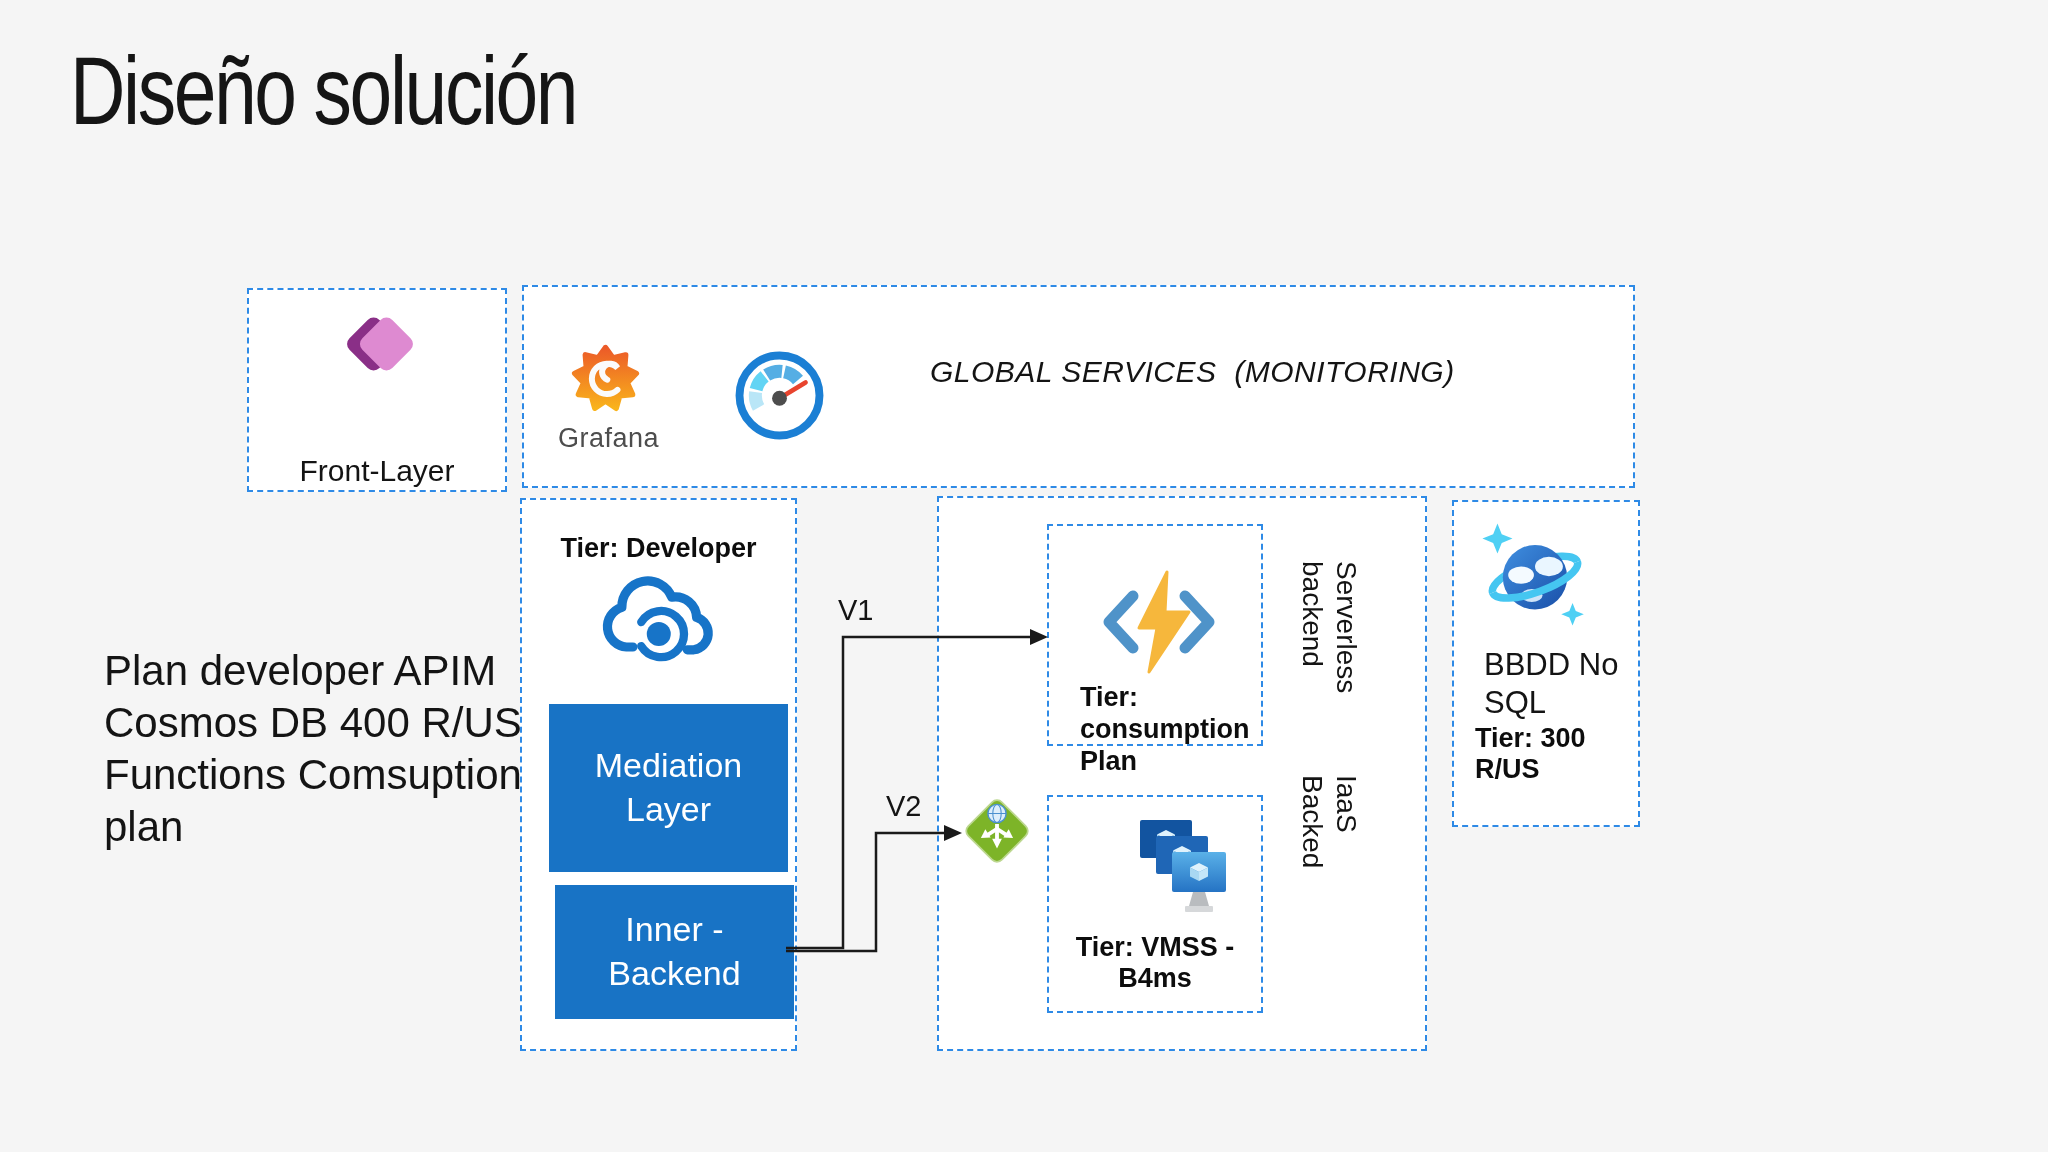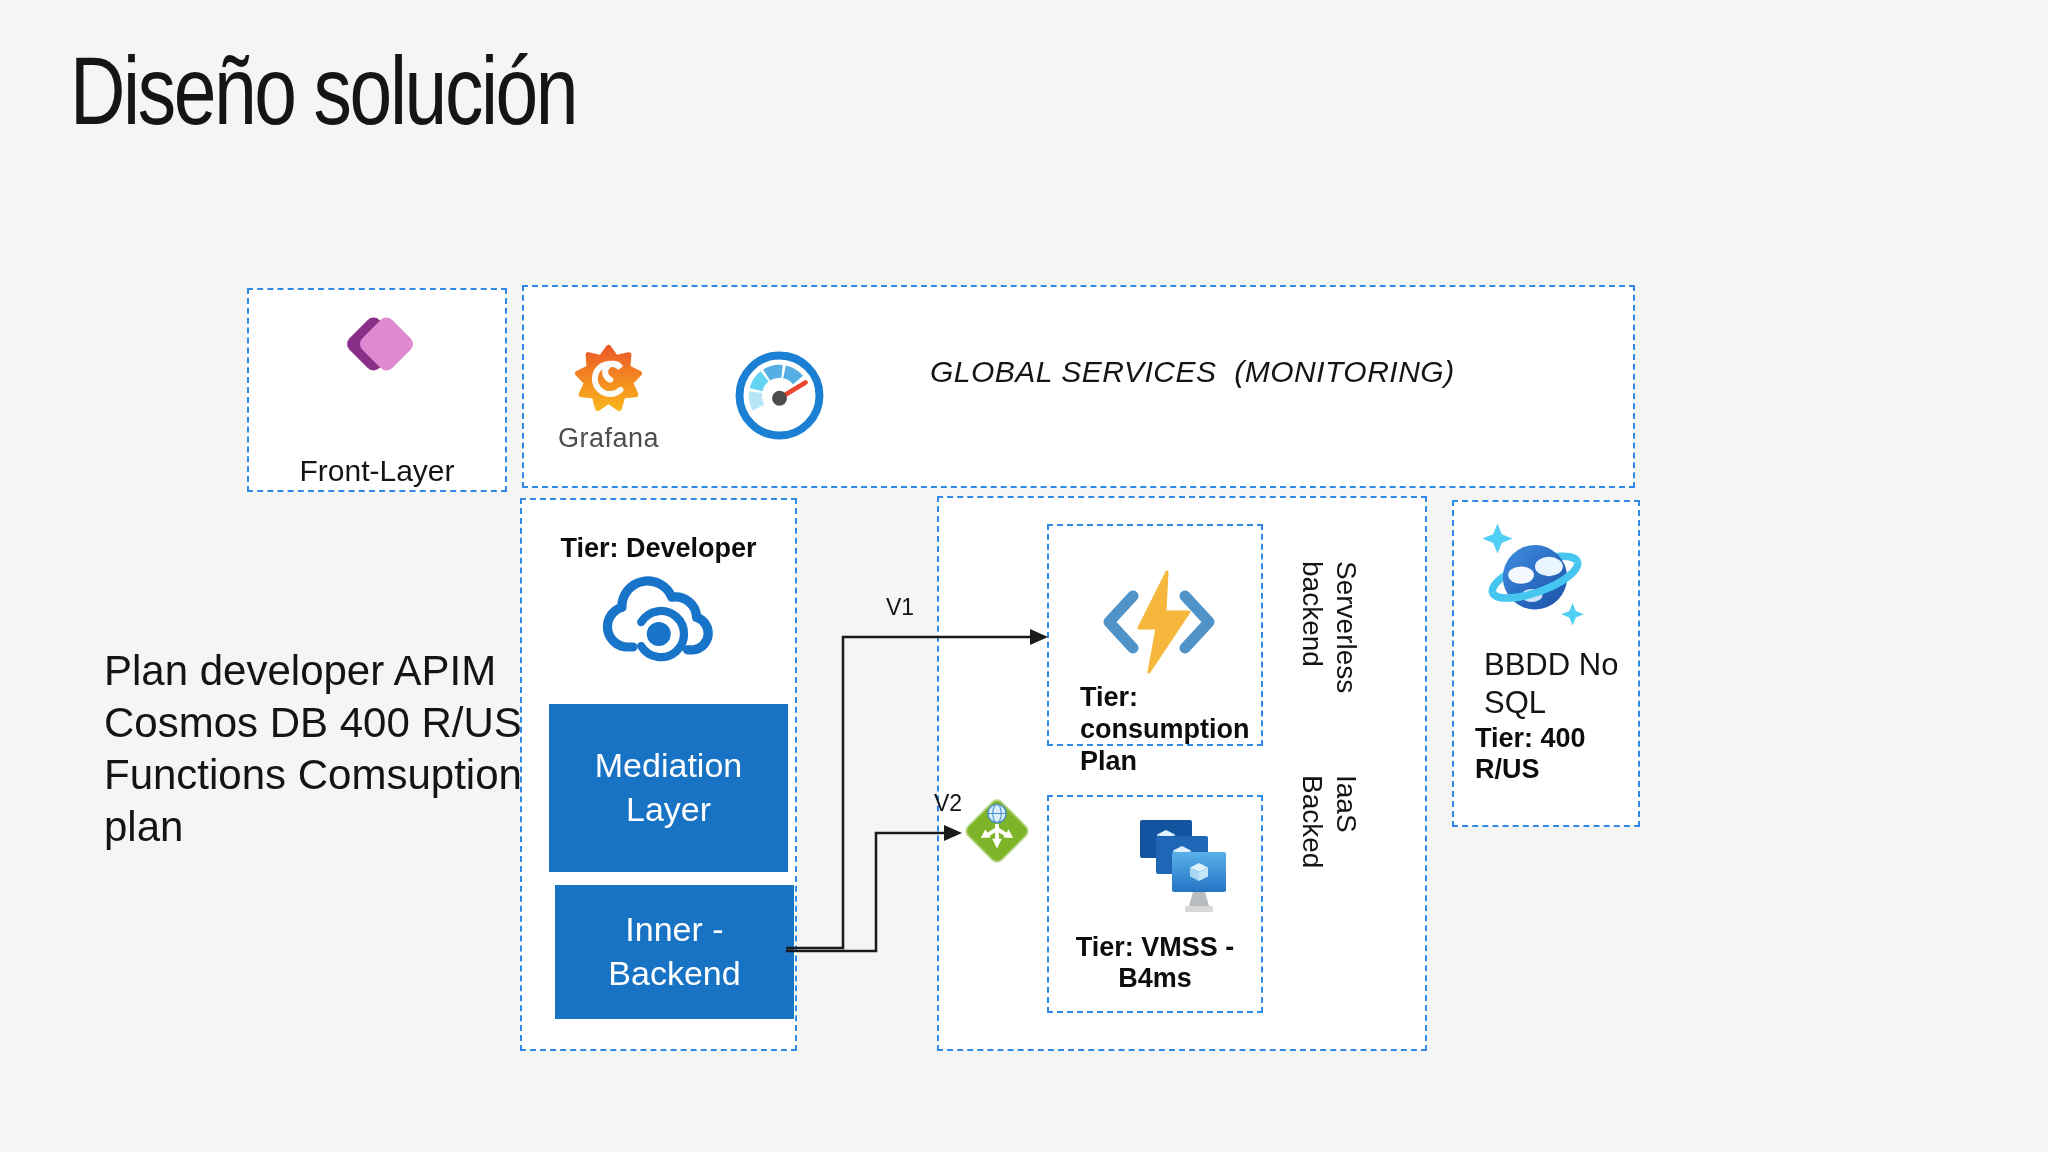--- a/index.html
+++ b/index.html
@@ -21,21 +21,21 @@
 
   .dashedbox{
     position:absolute;background:#ffffff;
     border:2.5px dashed #2e8ae6;box-sizing:border-box;
   }
 
   .caption{font-size:30px;color:#141414;text-align:center;}
   .front-label{position:absolute;left:0;right:0;top:124px;margin-top:40px;}
 
   .global-title{position:absolute;left:406px;top:68px;font-size:30px;letter-spacing:.5px;white-space:pre;color:#141414;font-style:italic;}
-  .grafana-wrap{position:absolute;left:34px;top:44px;width:100px;text-align:center;}
+  .grafana-wrap{position:absolute;left:34px;top:44px;width:100px;text-align:left;}
   .grafana-caption{font-size:27px;color:#4d4d4d;margin-top:-4px;letter-spacing:.5px;}
 
   .tier-label{font-weight:700;font-size:27px;color:#0d0d0d;}
   .dev-tier{position:absolute;left:0;right:0;top:33px;text-align:center;}
   .fn-tier{position:absolute;left:31px;top:156px;width:175px;line-height:1.18;}
   .vmss-tier{position:absolute;left:0;right:0;top:135px;text-align:center;}
 
   .bluebox{
     position:absolute;background:#1873c5;color:#ffffff;
     display:flex;align-items:center;justify-content:center;
@@ -45,21 +45,21 @@
   .bb-inner{left:27px;top:385px;width:239px;height:134px;margin-left:6px;}
 
   .vlabel{
     position:absolute;width:150px;height:76px;
     font-size:28px;line-height:1.22;color:#141414;
     transform:rotate(90deg);transform-origin:center center;
   }
   .vlabel-serverless{left:1250px;top:598px;}
   .vlabel-iaas{left:1250px;top:812px;}
 
-  .route-label{position:absolute;font-size:23px;color:#141414;margin-left:48px;}
+  .route-label{position:absolute;font-size:29px;color:#141414;}
   .v1{left:838px;top:594px;}
   .v2{left:886px;top:790px;}
 
   .nosql-name{position:absolute;left:30px;top:144px;width:158px;font-size:31px;line-height:1.22;color:#141414;}
   .nosql-tier{position:absolute;left:21px;top:221px;}
 
   .connectors{position:absolute;left:0;top:0;z-index:5;pointer-events:none;}
   .icon{position:absolute;z-index:6;}
 </style>
 </head>
@@ -174,21 +174,21 @@
       <ellipse cx="42" cy="56" rx="12" ry="8" fill="#f4faff"></ellipse>
       <ellipse cx="68" cy="48" rx="13" ry="9" fill="#eaf6ff"></ellipse>
       <ellipse cx="52" cy="75" rx="10" ry="6" fill="#e2f2ff" opacity=".9"></ellipse>
       <g transform="rotate(-20 55 58)">
         <path d="M97 58 a42 14 0 0 1 -84 0" fill="none" stroke="#45c6f1" stroke-width="7"></path>
       </g>
       <path d="M20 8 l4 10 10 4 -10 4 -4 10 -4 -10 -10 -4 10 -4 z" fill="#4fd0f4"></path>
       <path d="M90 82 l3 7.5 7.5 3 -7.5 3 -3 7.5 -3 -7.5 -7.5 -3 7.5 -3 z" fill="#4fd0f4"></path>
     </svg>
     <div class="nosql-name">BBDD No SQL</div>
-    <div class="tier-label nosql-tier">Tier: 400 R/US</div>
+    <div class="tier-label nosql-tier">Tier: 300 R/US</div>
   </div>
 
   <svg class="icon" style="left:962px;top:791px;" width="70" height="80" viewBox="0 0 100 110">
     <rect x="16" y="21" width="68" height="68" rx="10" transform="rotate(45 50 55)" fill="#7db428" stroke="#bcd78f" stroke-width="2.5"></rect>
     <circle cx="50" cy="30" r="13" fill="#ddeefb" stroke="#4a90cf" stroke-width="2"></circle>
     <ellipse cx="50" cy="30" rx="6" ry="13" fill="none" stroke="#4a90cf" stroke-width="1.5"></ellipse>
     <line x1="37" y1="30" x2="63" y2="30" stroke="#4a90cf" stroke-width="1.5"></line>
     <g stroke="#ffffff" stroke-width="5.5" fill="none">
       <path d="M50 45 L50 68"></path>
       <path d="M50 52 L35 61.5"></path>

